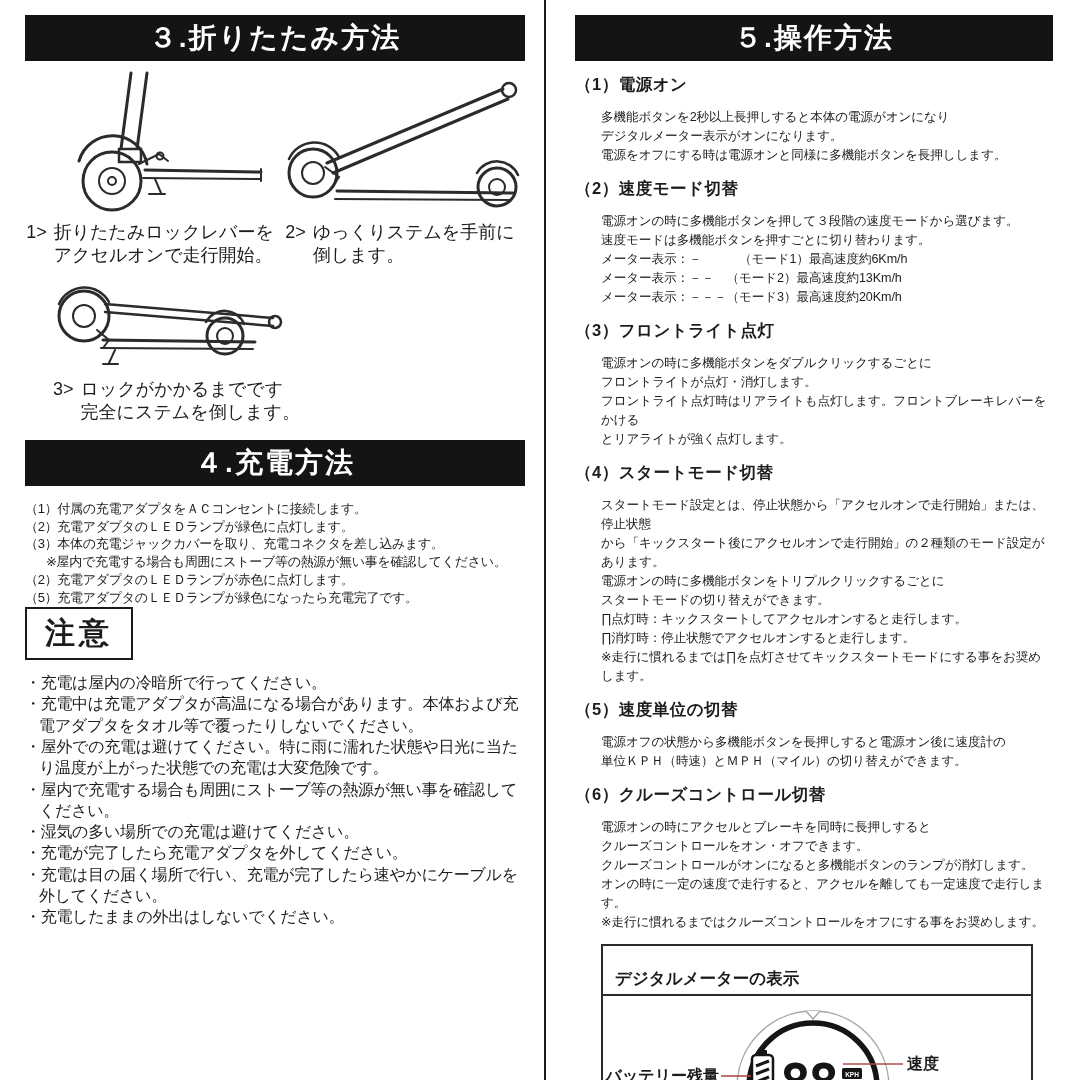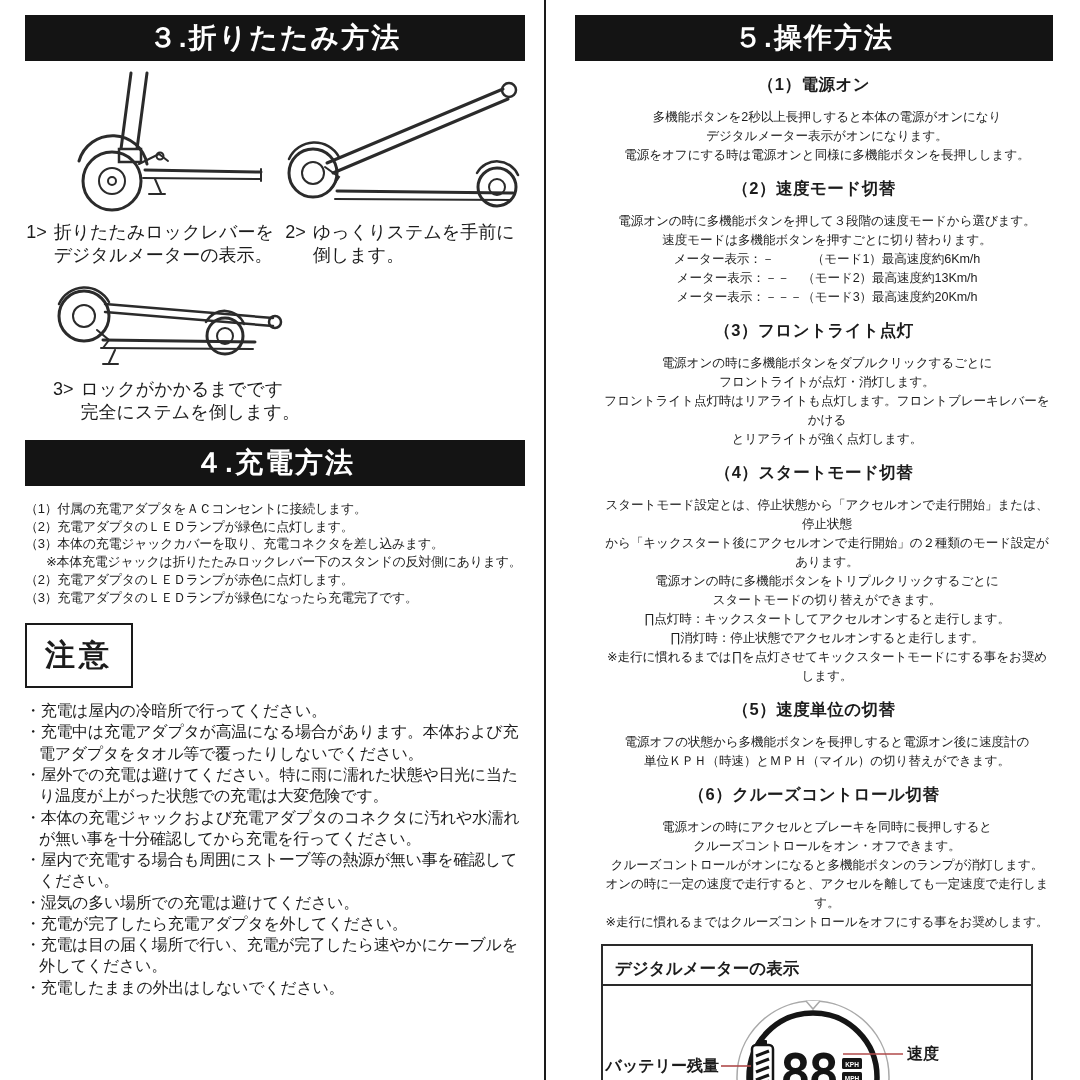--- a/index.html
+++ b/index.html
@@ -17,31 +17,31 @@
   .fold-cell svg{display:block;}
   .caption{display:flex;gap:7px;font-size:18px;line-height:1.3;margin-top:4px;font-weight:500;}
   .caption .marker{white-space:nowrap;}
   .fold-single{display:flex;flex-direction:column;align-items:flex-start;margin-top:6px;padding-left:28px;}
   
   .charge-list{margin-top:14px;font-size:13px;line-height:1.38;letter-spacing:-0.3px;}
   .charge-list .item{margin:0;}
   .charge-list .note{padding-left:21px;}
   
   .caution-box{display:inline-block;border:2.5px solid #1a1a1a;font-size:30px;font-weight:bold;
-      letter-spacing:4px;padding:10px 18px;margin-top:16px;}
+      letter-spacing:4px;padding:4px 18px;}
   .caution-list{margin-top:12px;font-size:16px;line-height:1.33;letter-spacing:-0.3px;}
   .caution-list .bullet{padding-left:14px;text-indent:-14px;}
   .caution-list .bullet::before{content:"・";}
   
-  .sub{margin-top:13px;text-align:center;}
+  .sub{margin-top:13px;}
   .sub-heading{font-size:16.5px;font-weight:bold;letter-spacing:0.5px;}
   .sub-body{margin-left:26px;margin-top:12px;font-size:12.6px;line-height:19px;letter-spacing:-0.1px;}
   
   .meter-box{margin-top:12px;margin-left:26px;width:428px;border:2px solid #2a2a2a;}
-  .meter-title{font-size:16.5px;font-weight:600;padding:12px 12px 4px 12px;border-bottom:2px solid #2a2a2a;}
+  .meter-title{font-size:16.5px;font-weight:600;padding:22px 12px 4px 12px;border-bottom:2px solid #2a2a2a;}
   .meter-figure svg{display:block;}
   .svg-label{font-size:16px;font-weight:600;fill:#1c1c1c;}
 </style>
 </head>
 <body>
 
 <div class="page">
   <div class="divider"></div>
 
   <div class="col-left">
@@ -64,21 +64,21 @@
             <path d="M112,101 L228,103" stroke-width="3"></path>
             <path d="M110,109 L228,110" stroke-width="2"></path>
             <path d="M228,100 v12" stroke-width="2"></path>
             <path d="M122,110 l6,14 M116,125 h16" stroke-width="2"></path>
           </g>
         </svg>
         <div class="caption">
           <span class="marker">1&gt;</span>
           <span>
             <div>折りたたみロックレバーを</div>
-            <div>デジタルメーターの表示。</div>
+            <div>アクセルオンで走行開始。</div>
           </span>
         </div>
       </div>
 
       <div class="fold-cell">
         <svg width="250" height="148" viewBox="0 0 250 148">
           <g fill="none" stroke="#2b2b2b" stroke-linecap="round">
             <path d="M52,94 L228,20" stroke-width="3"></path>
             <path d="M58,104 L233,30" stroke-width="3"></path>
             <circle cx="234" cy="21" r="7" stroke-width="2.5"></circle>
@@ -129,32 +129,31 @@
         </span>
       </div>
     </div>
 
     <div class="section-header">４.充電方法</div>
 
     <div class="charge-list">
       <div class="item">（1）付属の充電アダプタをＡＣコンセントに接続します。</div>
       <div class="item">（2）充電アダプタのＬＥＤランプが緑色に点灯します。</div>
       <div class="item">（3）本体の充電ジャックカバーを取り、充電コネクタを差し込みます。</div>
-      <div class="item note">※本体充電ジャックは折りたたみロックレバー下のスタンドの反対側にあります。</div>
+      <div class="item note">※屋内で充電する場合も周囲にストーブ等の熱源が無い事を確認してください。</div>
       <div class="item">（2）充電アダプタのＬＥＤランプが赤色に点灯します。</div>
-      <div class="item">（3）充電アダプタのＬＥＤランプが緑色になったら充電完了です。</div>
+      <div class="item">（5）充電アダプタのＬＥＤランプが緑色になったら充電完了です。</div>
     </div>
 
     <div class="caution-box">注意</div>
 
     <div class="caution-list">
       <div class="bullet">充電は屋内の冷暗所で行ってください。</div>
       <div class="bullet">充電中は充電アダプタが高温になる場合があります。本体および充電アダプタをタオル等で覆ったりしないでください。</div>
       <div class="bullet">屋外での充電は避けてください。特に雨に濡れた状態や日光に当たり温度が上がった状態での充電は大変危険です。</div>
-      <div class="bullet">本体の充電ジャックおよび充電アダプタのコネクタに汚れや水濡れが無い事を十分確認してから充電を行ってください。</div>
       <div class="bullet">屋内で充電する場合も周囲にストーブ等の熱源が無い事を確認してください。</div>
       <div class="bullet">湿気の多い場所での充電は避けてください。</div>
       <div class="bullet">充電が完了したら充電アダプタを外してください。</div>
       <div class="bullet">充電は目の届く場所で行い、充電が完了したら速やかにケーブルを外してください。</div>
       <div class="bullet">充電したままの外出はしないでください。</div>
 
     </div>
   </div>
 
   <div class="col-right">

